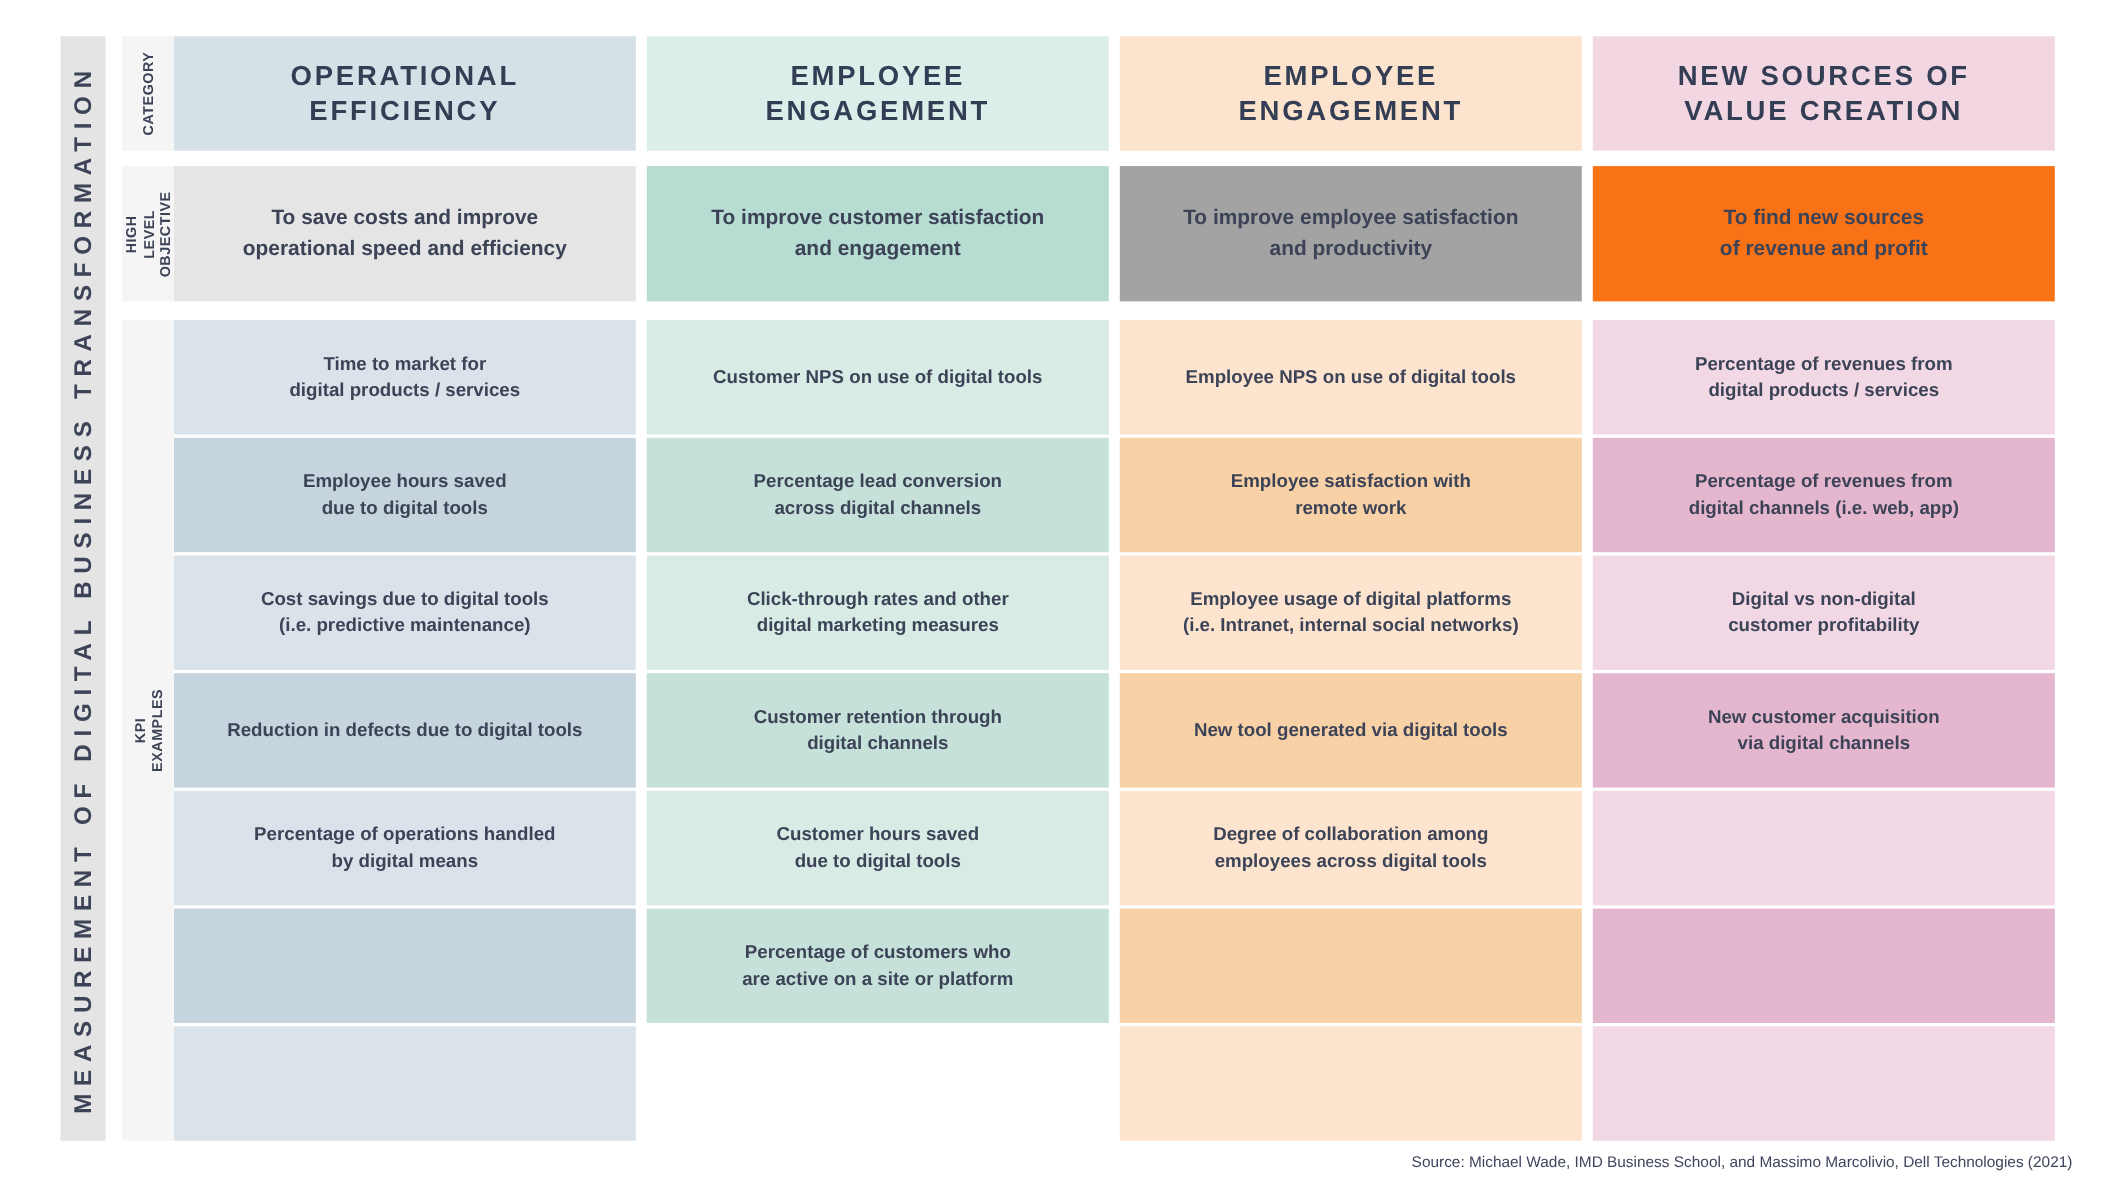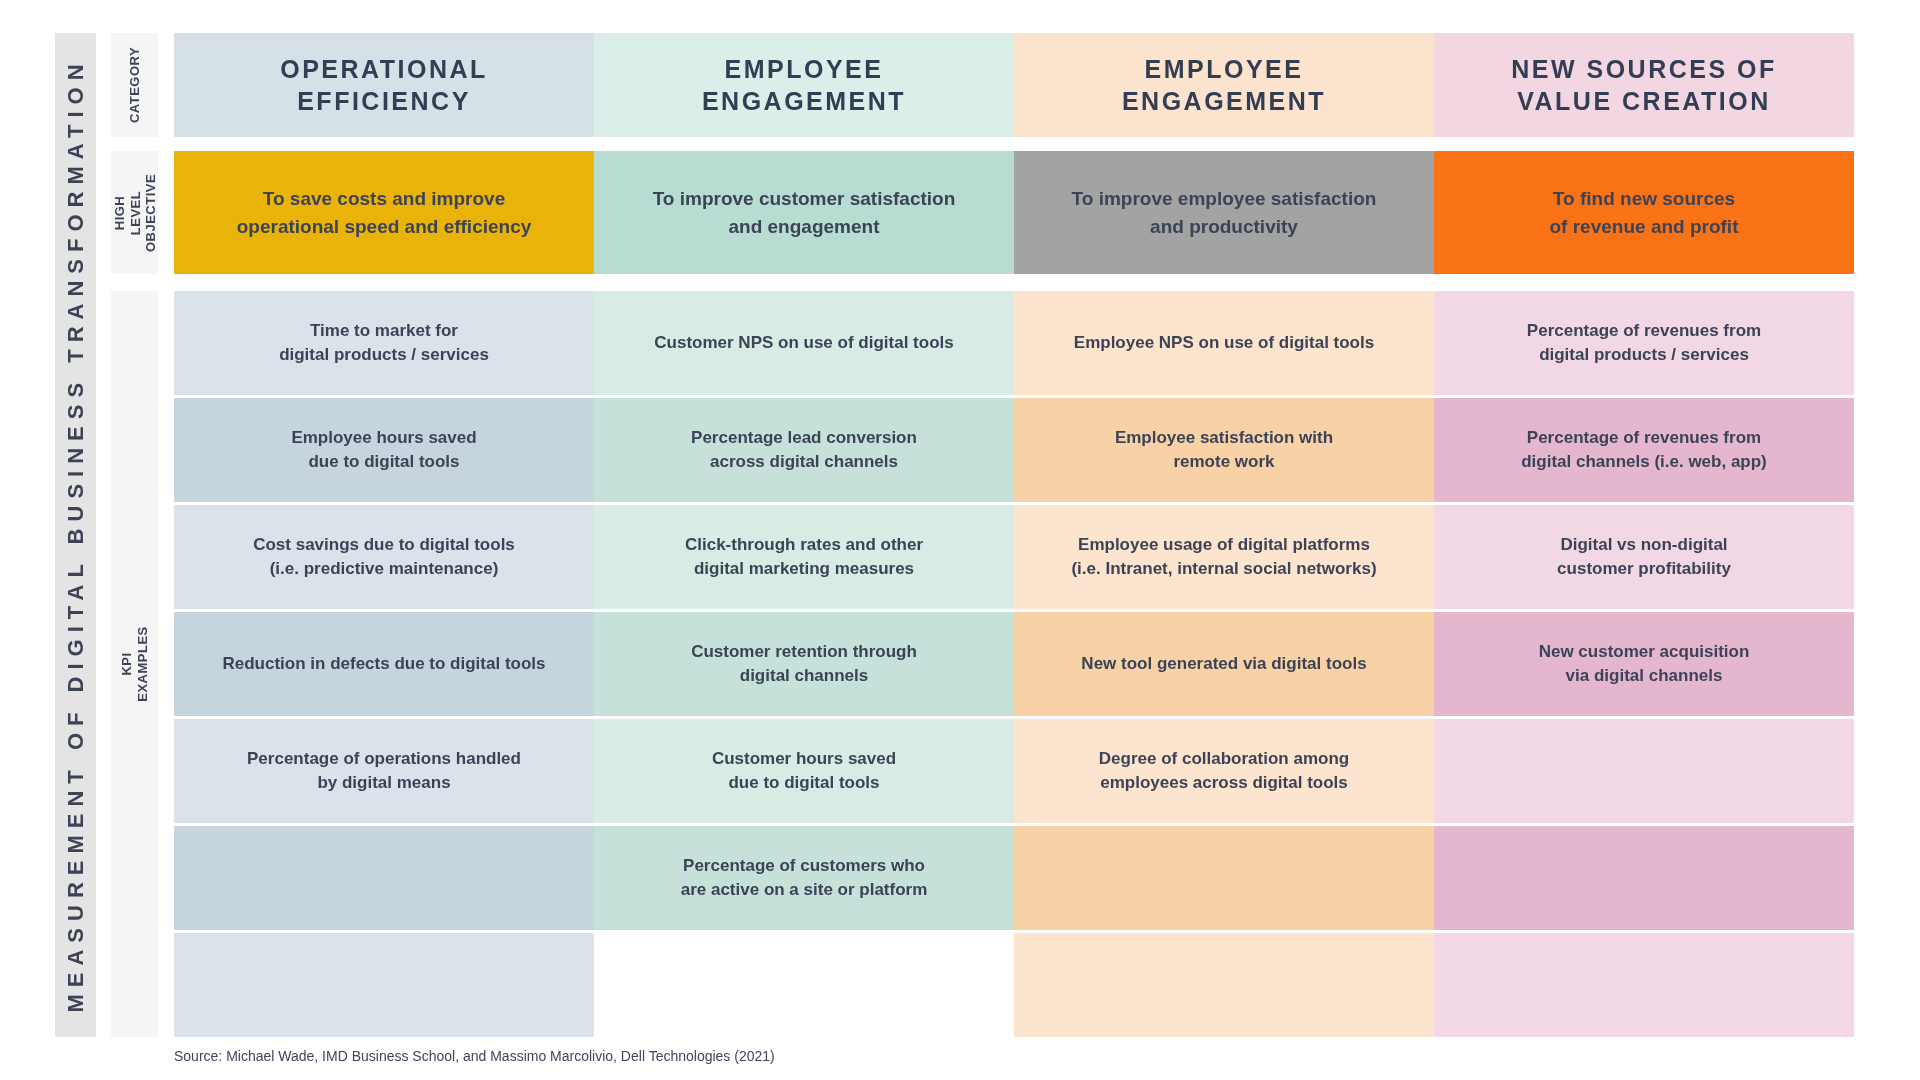--- a/index.html
+++ b/index.html
@@ -64,23 +64,23 @@
     text-align: center;
     font-size: 13px;
     font-weight: 700;
     letter-spacing: 0.5px;
     line-height: 1.2;
     color: #3c4357;
   }
 
   
   .cols {
-    margin-left: 16px;
+    margin-left: 0;
     display: flex;
-    gap: 0;
+    gap: 10px;
   }
   .col { width: 420px; flex: 0 0 auto; }
 
   .cell {
     display: flex;
     align-items: center;
     justify-content: center;
     text-align: center;
     white-space: pre-line;
     box-sizing: border-box;
@@ -105,21 +105,21 @@
   .cell.kpi {
     height: 104px;
     font-size: 17px;
     font-weight: 700;
     line-height: 1.4;
   }
   .cell.kpi + .cell.kpi { margin-top: 3px; }
 
   
   .col1 .header            { background: #d6e0e7; }
-  .col1 .objective         { background: #eab308; }
+  .col1 .objective         { background: #e5e5e5; }
   .col1 .kpi:nth-child(odd)  { background: #d9e3e9; }
   .col1 .kpi:nth-child(even) { background: #c6d4de; }
 
   .col2 .header            { background: #dceee9; }
   .col2 .objective         { background: #b7dcd2; }
   .col2 .kpi:nth-child(odd)  { background: #d8ebe5; }
   .col2 .kpi:nth-child(even) { background: #c5e1d9; }
 
   .col3 .header            { background: #fbe3cd; }
   .col3 .objective         { background: #a3a3a3; }
@@ -130,21 +130,21 @@
   .col4 .objective         { background: #f97316; }
   .col4 .kpi:nth-child(odd)  { background: #f1d8e4; }
   .col4 .kpi:nth-child(even) { background: #e5b7ce; }
 
   
   .source {
     position: absolute;
     top: 1048px;
     left: 174px;
     width: 1710px;
-    text-align: left;
+    text-align: right;
     font-size: 14px;
     font-weight: 400;
     color: #3f455c;
   }
 </style>
 </head>
 <body>
 
 <div class="stage">
 

